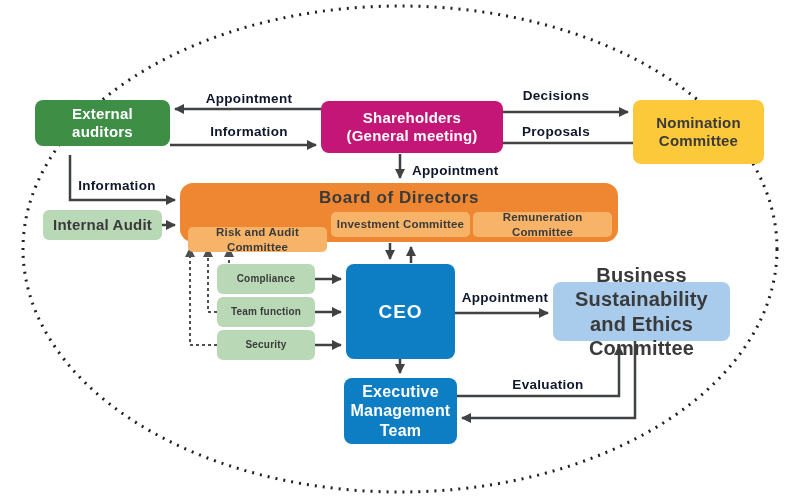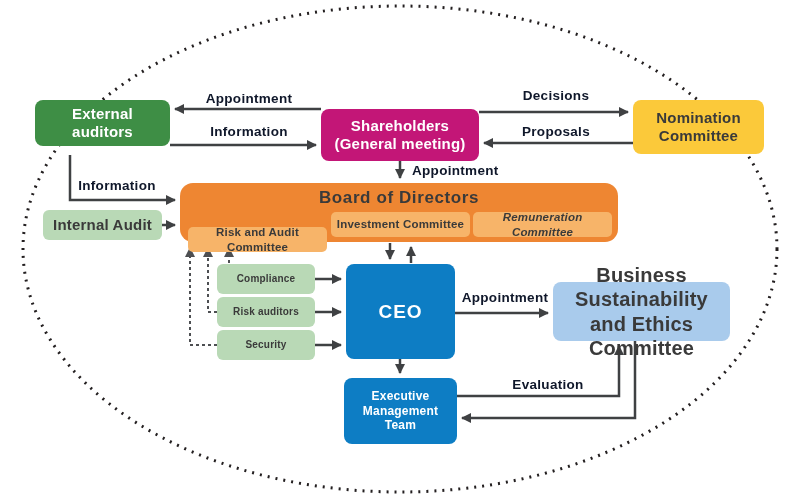--- a/index.html
+++ b/index.html
@@ -20,46 +20,46 @@
     border-radius:8px;
     font-weight:700;
     color:#3a3a3a;
     line-height:1.22;
     letter-spacing:.2px;
     box-sizing:border-box;
   }
   .white{color:#ffffff;}
 
   #external-auditors{left:35px;top:100px;width:135px;height:46px;background:#3e8e45;font-size:15px;}
-  #shareholders{left:321px;top:101px;width:158px;height:52px;background:#c31677;font-size:15px;margin-top:8px;}
-  #nomination-committee{left:633px;top:100px;width:131px;height:54px;background:#fbc93a;font-size:15px;}
+  #shareholders{left:321px;top:101px;width:182px;height:52px;background:#c31677;font-size:15px;}
+  #nomination-committee{left:633px;top:100px;width:131px;height:64px;background:#fbc93a;font-size:15px;}
 
   #board{left:180px;top:183px;width:438px;height:59px;background:#ee8632;border-radius:13px;}
   #board-title{
     position:absolute;left:0;top:5px;width:438px;
     text-align:center;font-size:17px;font-weight:800;color:#3a3a3a;letter-spacing:.6px;
   }
   .subbox{
     position:absolute;top:29px;width:139px;height:25px;
     background:#f7b469;border-radius:5px;
     display:flex;align-items:center;justify-content:center;
     font-size:11.5px;font-weight:700;color:#3a3a3a;letter-spacing:.2px;
   }
   #committee-risk-audit{left:8px;margin-top:15px;}
   #committee-investment{left:151px;}
-  #committee-remuneration{left:293px;font-style:italic;}
+  #committee-remuneration{left:293px;}
 
   .greenbox{background:#b9d9b6;border-radius:6px;font-size:10px;}
   #internal-audit{left:43px;top:210px;width:119px;height:30px;font-size:15px;}
   #compliance{left:217px;top:264px;width:98px;height:30px;}
   #risk-function{left:217px;top:297px;width:98px;height:30px;}
   #security{left:217px;top:330px;width:98px;height:30px;}
 
   #ceo{left:346px;top:264px;width:109px;height:95px;background:#0d7dc4;font-size:19px;letter-spacing:1px;}
-  #executive-management-team{left:344px;top:378px;width:113px;height:66px;background:#0d7dc4;font-size:12px;}
+  #executive-management-team{left:344px;top:378px;width:113px;height:66px;background:#0d7dc4;font-size:16px;}
   #business-sustainability{left:553px;top:282px;width:177px;height:59px;background:#a9cbec;font-size:20px;}
 
   .edge-label{
     position:absolute;
     font-size:13.5px;font-weight:700;color:#0f172a;
     letter-spacing:.3px;
     text-align:center;
     white-space:nowrap;
   }
   #lbl-appointment-top{left:190px;top:91px;width:118px;}
@@ -124,21 +124,21 @@
 
   <div class="box" id="board">
     <div id="board-title">Board of Directors</div>
     <div class="subbox" id="committee-risk-audit">Risk and Audit Committee</div>
     <div class="subbox" id="committee-investment">Investment Committee</div>
     <div class="subbox" id="committee-remuneration">Remuneration Committee</div>
   </div>
 
   <div class="box greenbox" id="internal-audit">Internal Audit</div>
   <div class="box greenbox" id="compliance">Compliance</div>
-  <div class="box greenbox" id="risk-function">Risk auditors</div>
+  <div class="box greenbox" id="risk-function">Team function</div>
   <div class="box greenbox" id="security">Security</div>
 
   <div class="box white" id="ceo">CEO</div>
   <div class="box white" id="executive-management-team">Executive
 Management
 Team</div>
   <div class="box" id="business-sustainability">Business Sustainability
 and Ethics Committee</div>
 
   <div class="edge-label" id="lbl-appointment-top">Appointment</div>

